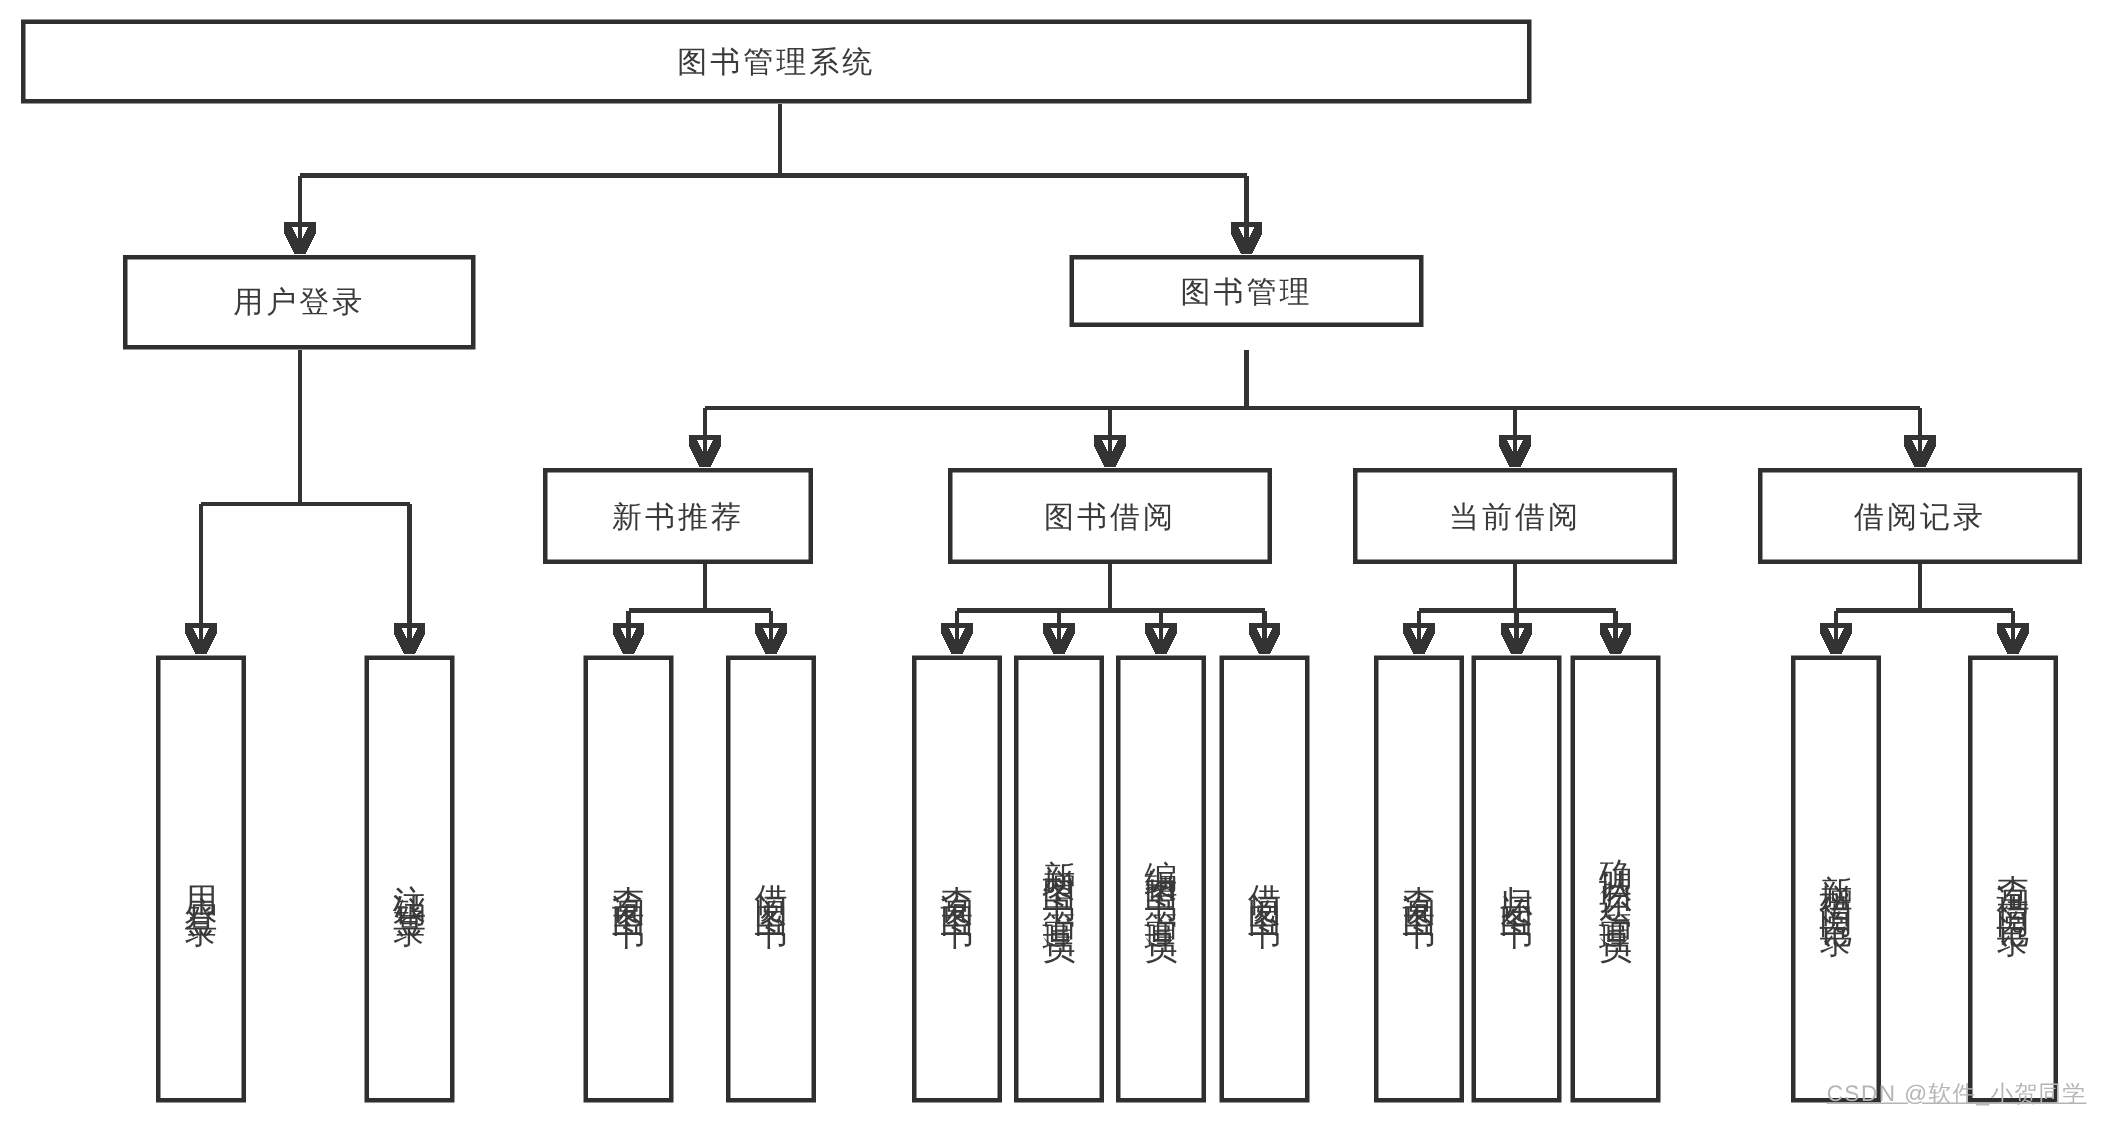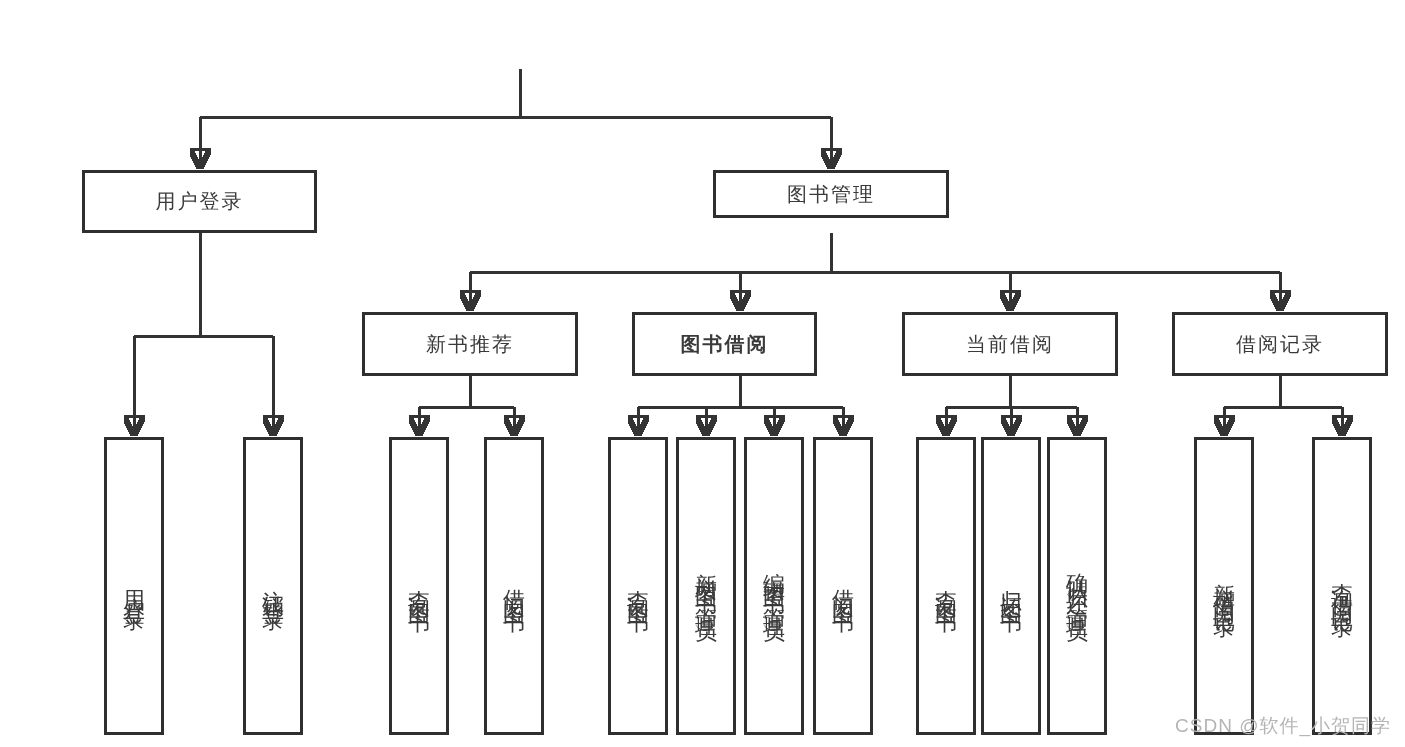--- a/index.html
+++ b/index.html
@@ -24,34 +24,34 @@
   .vbox{
     writing-mode:vertical-rl; text-orientation:mixed;
     font-size:22px; letter-spacing:7px; line-height:1;
   }
   
   .n-root{left:14px; top:13px; width:1007px; height:56px;}
   
   .n-user{left:82px;  top:170px; width:235px; height:63px;}
   .n-mgmt{left:713px; top:170px; width:236px; height:48px;}
   
-  .n-s0{left:362px;  top:312px; width:216px; height:64px;}
-  .n-s1{left:632px;  top:312px; width:185px; height:64px;font-weight:bold;}
+  .n-s0{left:362px;  top:312px; width:180px; height:64px;}
+  .n-s1{left:632px;  top:312px; width:216px; height:64px;}
   .n-s2{left:902px;  top:312px; width:216px; height:64px;text-align:right;}
   .n-s3{left:1172px; top:312px; width:216px; height:64px;}
   
   .lf{top:437px; width:60px; height:298px;}
   .l01{left:104px;} .l02{left:243px;}
   .l03{left:389px;} .l04{left:484px;}
   .l05{left:608px;} .l06{left:676px;} .l07{left:744px;} .l08{left:813px;}
   .l09{left:916px;} .l10{left:981px;} .l11{left:1047px;}
   .l12{left:1194px;} .l13{left:1312px;}
   .watermark{
     position:absolute; right:14px; bottom:8px; z-index:3;
-    font-size:19px; letter-spacing:1px; color:var(--wm); white-space:nowrap;
+    font-size:15px; letter-spacing:1px; color:var(--wm); white-space:nowrap;text-decoration:underline;
   }
 </style>
 </head>
 <body>
 
 <div id="stage">
 
   <svg id="connectors" width="1405" height="747" viewBox="0 0 1405 747" shape-rendering="crispEdges">
     <defs>
       <marker id="arrow" viewBox="0 0 10 10" refX="7" refY="5" markerWidth="7" markerHeight="7" orient="auto">
@@ -88,20 +88,21 @@
     <path d="M706 407 V430" marker-end="url(#arrow)"></path>
     <path d="M774 407 V430" marker-end="url(#arrow)"></path>
     <path d="M843 407 V430" marker-end="url(#arrow)"></path>
     <path d="M946 407 V430" marker-end="url(#arrow)"></path>
     <path d="M1011 407 V430" marker-end="url(#arrow)"></path>
     <path d="M1077 407 V430" marker-end="url(#arrow)"></path>
     <path d="M1224 407 V430" marker-end="url(#arrow)"></path>
     <path d="M1342 407 V430" marker-end="url(#arrow)"></path>
   </svg>
 
+  <div class="box n-root">图书管理系统</div>
 
   <div class="box n-user">用户登录</div>
   <div class="box n-mgmt">图书管理</div>
 
   <div class="box n-s0">新书推荐</div>
   <div class="box n-s1">图书借阅</div>
   <div class="box n-s2">当前借阅</div>
   <div class="box n-s3">借阅记录</div>
 
   <div class="box vbox lf l01">用户登录</div>

